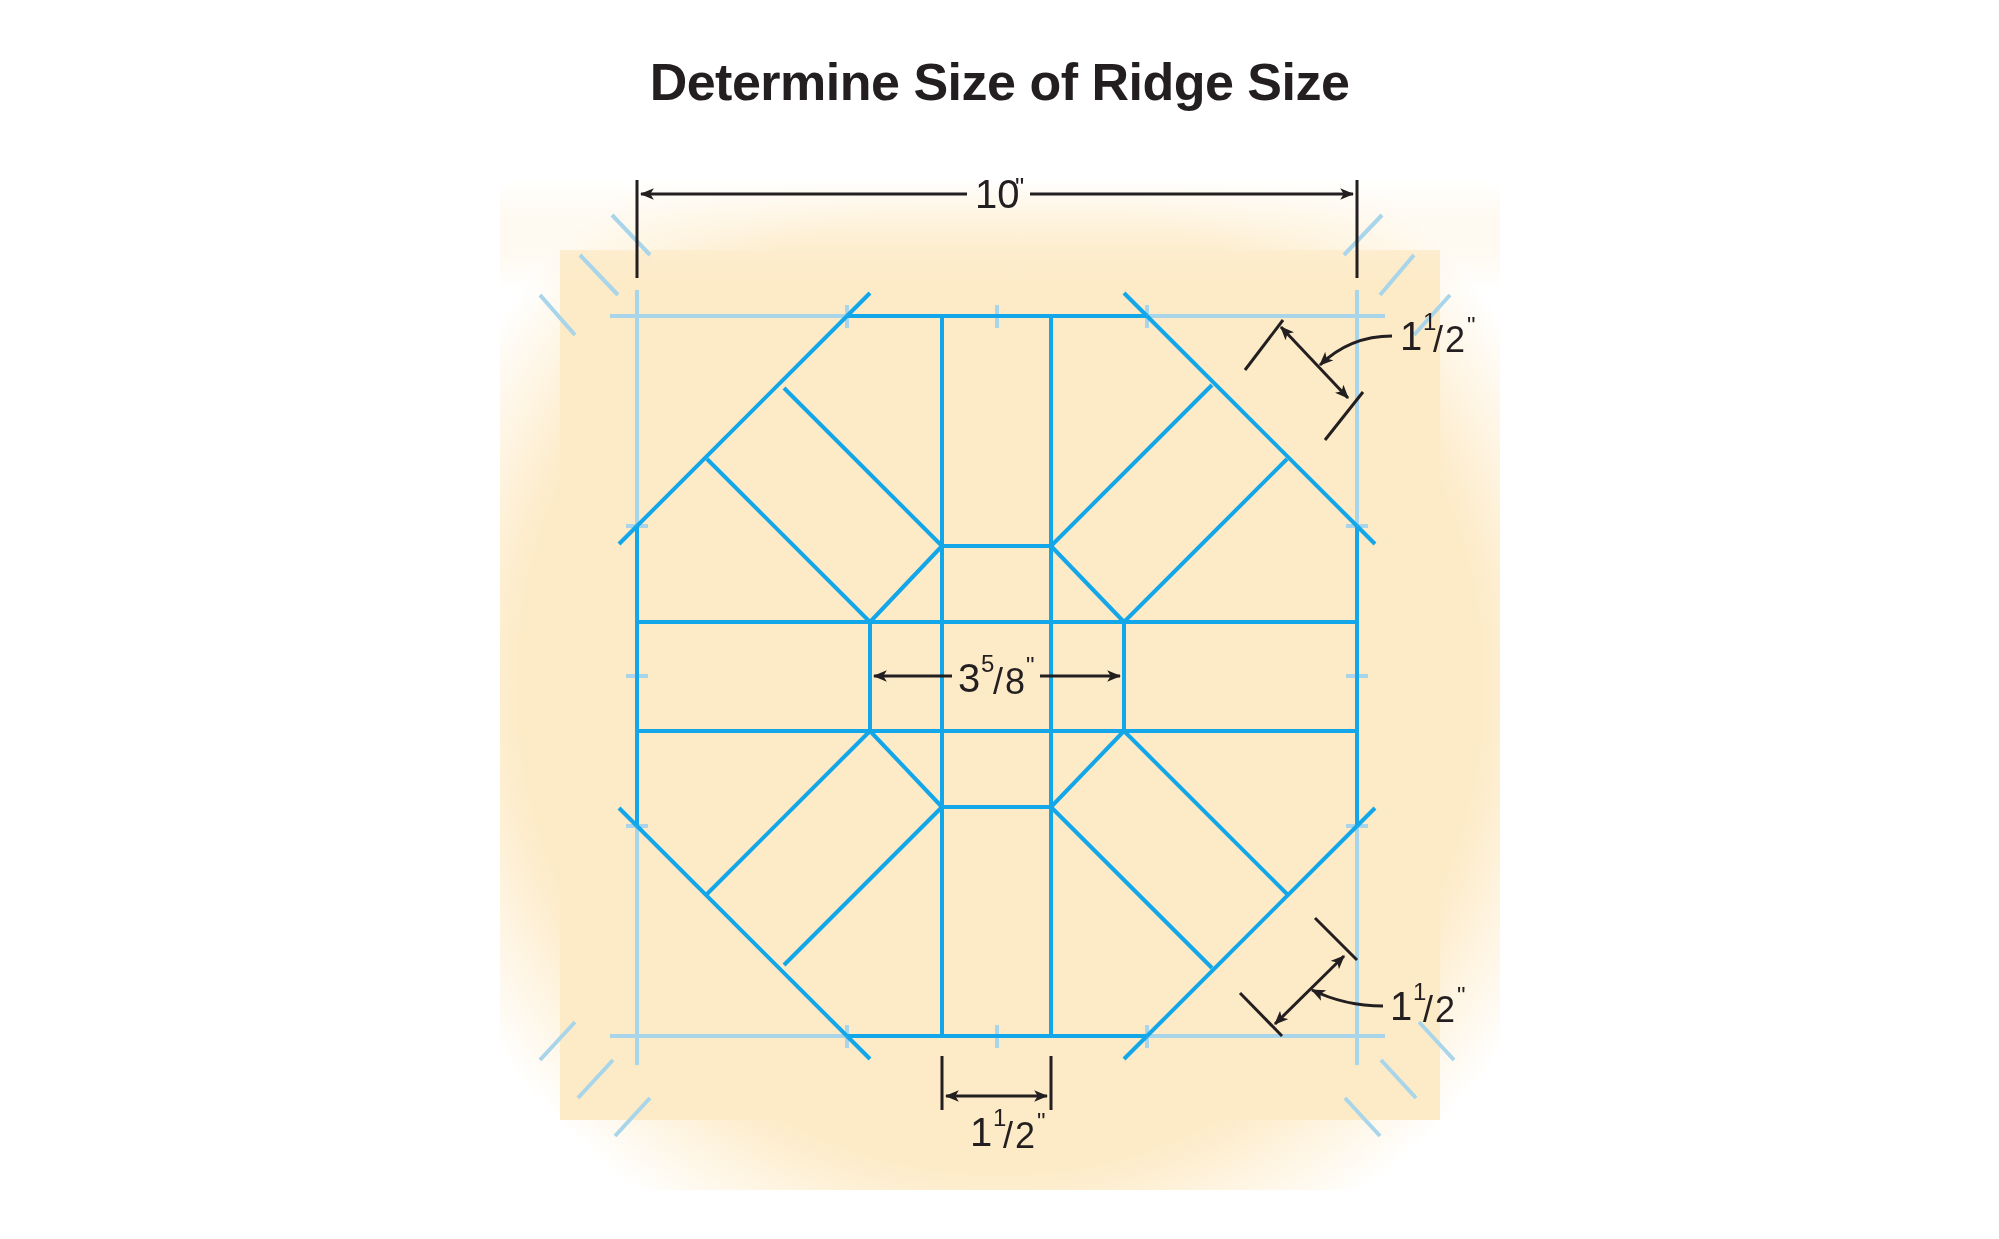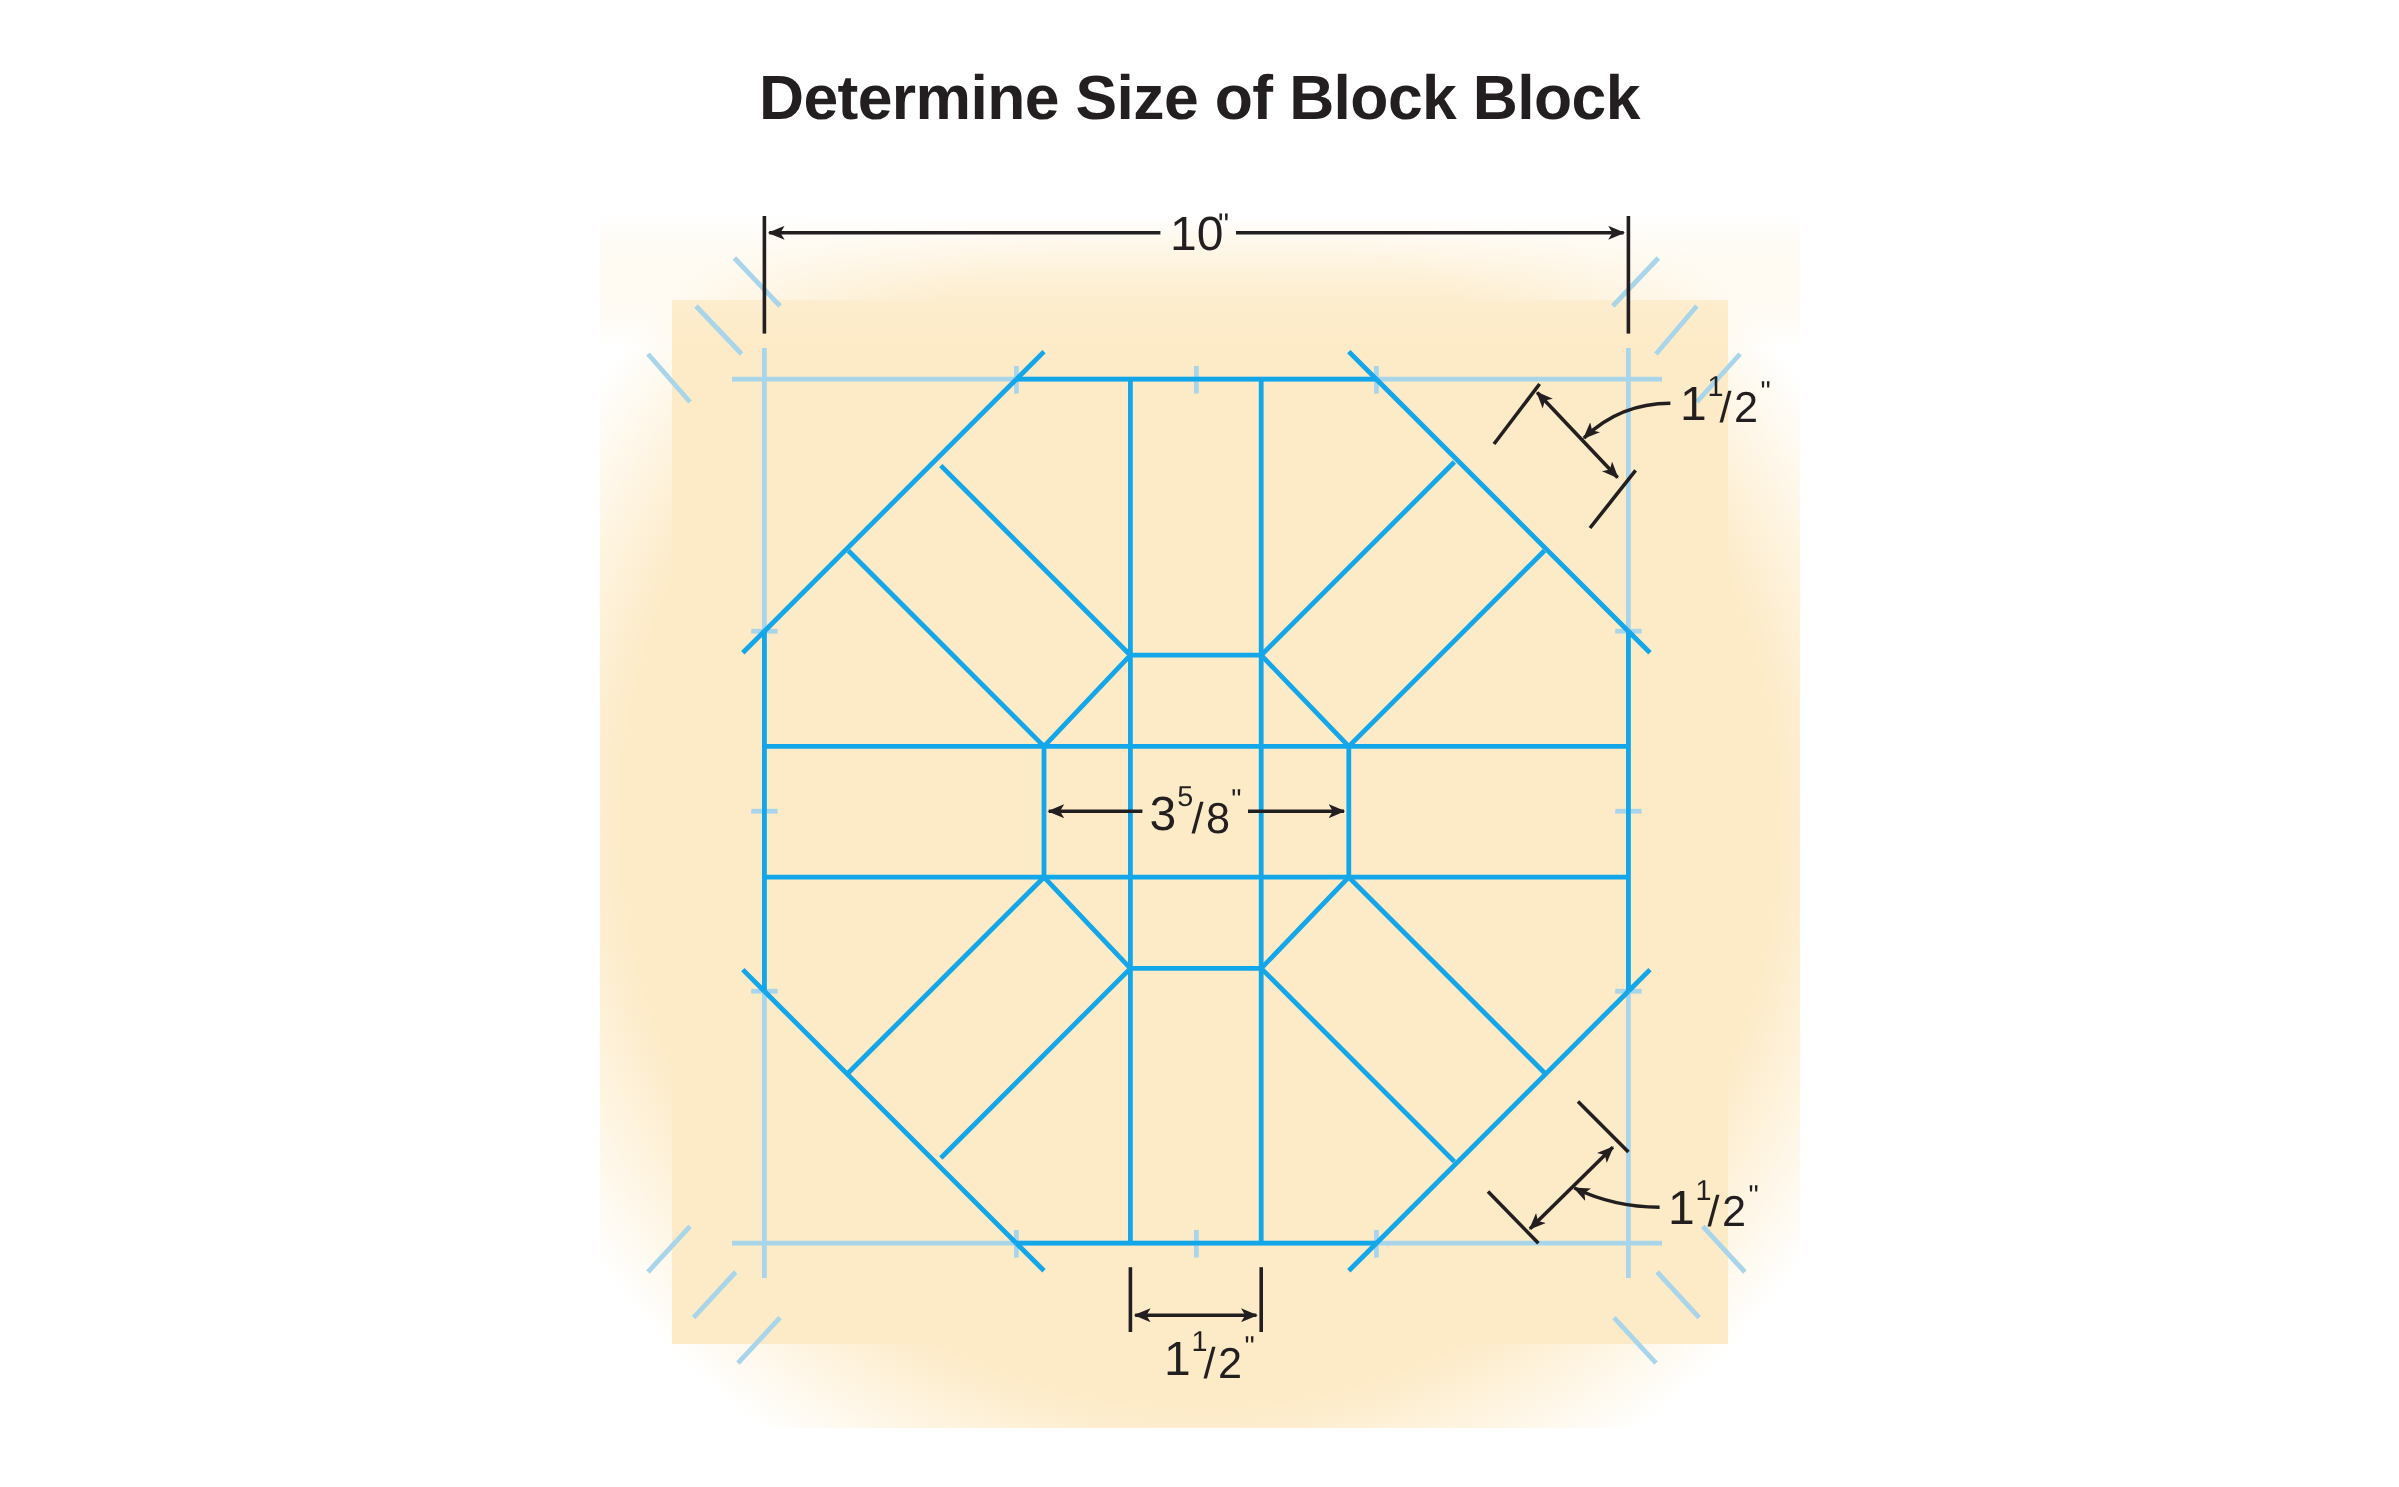--- a/index.html
+++ b/index.html
@@ -4,21 +4,21 @@
 <style>
   html, body { margin:0; padding:0; background:#ffffff; }
   body { width:1999px; height:1239px; position:relative; overflow:hidden; font-family:"Liberation Sans", sans-serif; }
   .title { position:absolute; left:0; width:1999px; top:52px; text-align:center; font-size:52px; font-weight:bold; color:#231f20; letter-spacing:-0.5px; }
   svg { position:absolute; left:0; top:0; }
   .dimtext { font-family:"Liberation Sans", sans-serif; fill:#231f20; }
 </style>
 </head>
 <body>
 
-<div class="title">Determine Size of Block Block</div>
+<div class="title">Determine Size of Ridge Size</div>
 
 <svg width="1999" height="1239" viewBox="0 0 1999 1239">
   <defs>
     <radialGradient id="paperfade" cx="0.5" cy="0.5" r="0.62">
       <stop offset="0.78" stop-color="#FDEBC8"></stop>
       <stop offset="1" stop-color="#FFFFFF"></stop>
     </radialGradient>
     <linearGradient id="topfade" x1="0" y1="0" x2="0" y2="1">
       <stop offset="0" stop-color="#FFFFFF"></stop>
       <stop offset="1" stop-color="#FDEBC8" stop-opacity="0"></stop>

